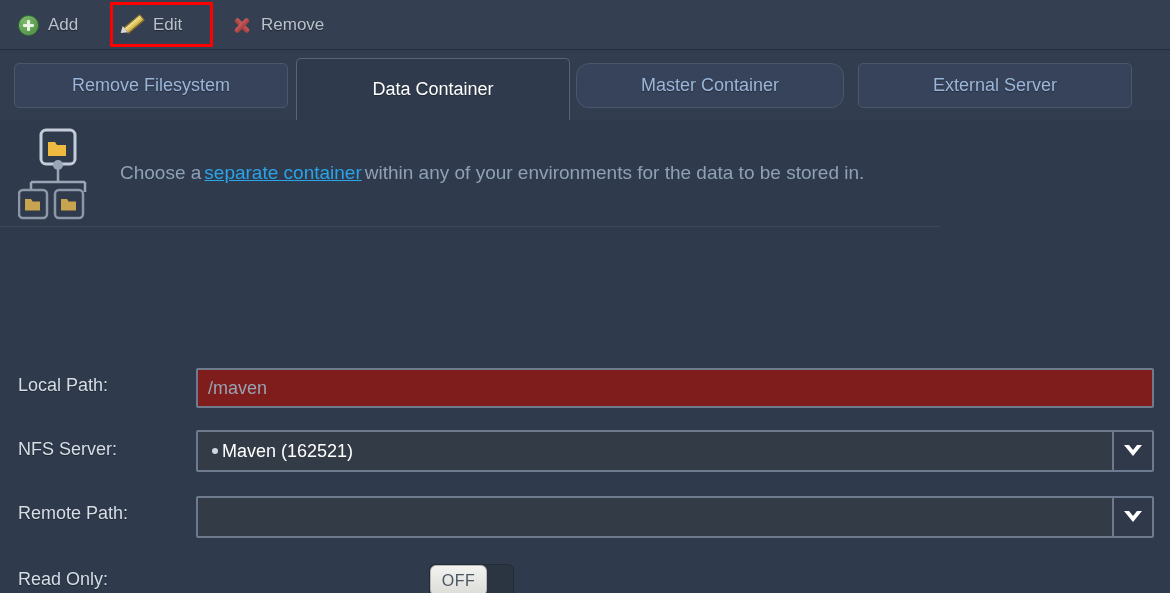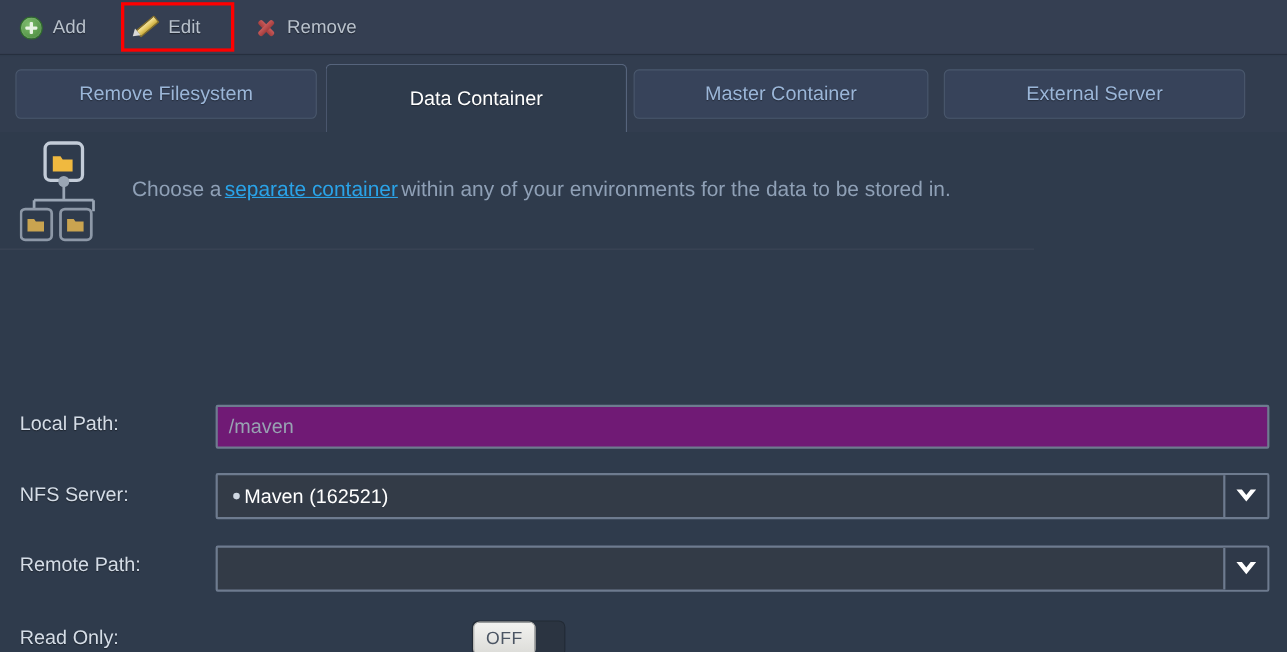--- a/index.html
+++ b/index.html
@@ -134,21 +134,21 @@
     top: 7px;
     height: 62px;
     background: #2f3b4c;
     border-color: #56647c;
     border-bottom: none;
     border-radius: 5px 5px 0 0;
     color: #ffffff;
   }
   #tab-0 { left: 14px;  width: 274px; }
   #tab-1 { left: 296px; width: 274px; }
-  #tab-2 { left: 576px; width: 268px; }
+  #tab-2 { left: 576px; width: 268px; border-radius: 13px; }
   #tab-3 { left: 858px; width: 274px; }
 
   
   #content {
     position: absolute;
     left: 0; top: 120px;
     width: 1170px; height: 473px;
     background: #2f3b4c;
   }
 
@@ -202,21 +202,21 @@
     align-items: center;
     font-size: 18px;
   }
   .field .val {
     padding-left: 10px;
     white-space: nowrap;
     overflow: hidden;
   }
   #field-localpath {
     top: 248px; height: 40px;
-    background: #701a75;
+    background: #7f1d1d;
   }
   #field-localpath .val { color: #98a3b2; }
 
   #field-nfs  { top: 310px; height: 42px; background: #333b47;}
   #field-nfs .val { color: #ffffff; display: flex; align-items: center; gap: 4px;}
   #field-remote { top: 376px; height: 42px; background: #333b47;}
   #field-remote .val { color: #e7edf5; }
 
   .bullet {
     width: 6px; height: 6px; border-radius: 50%;

